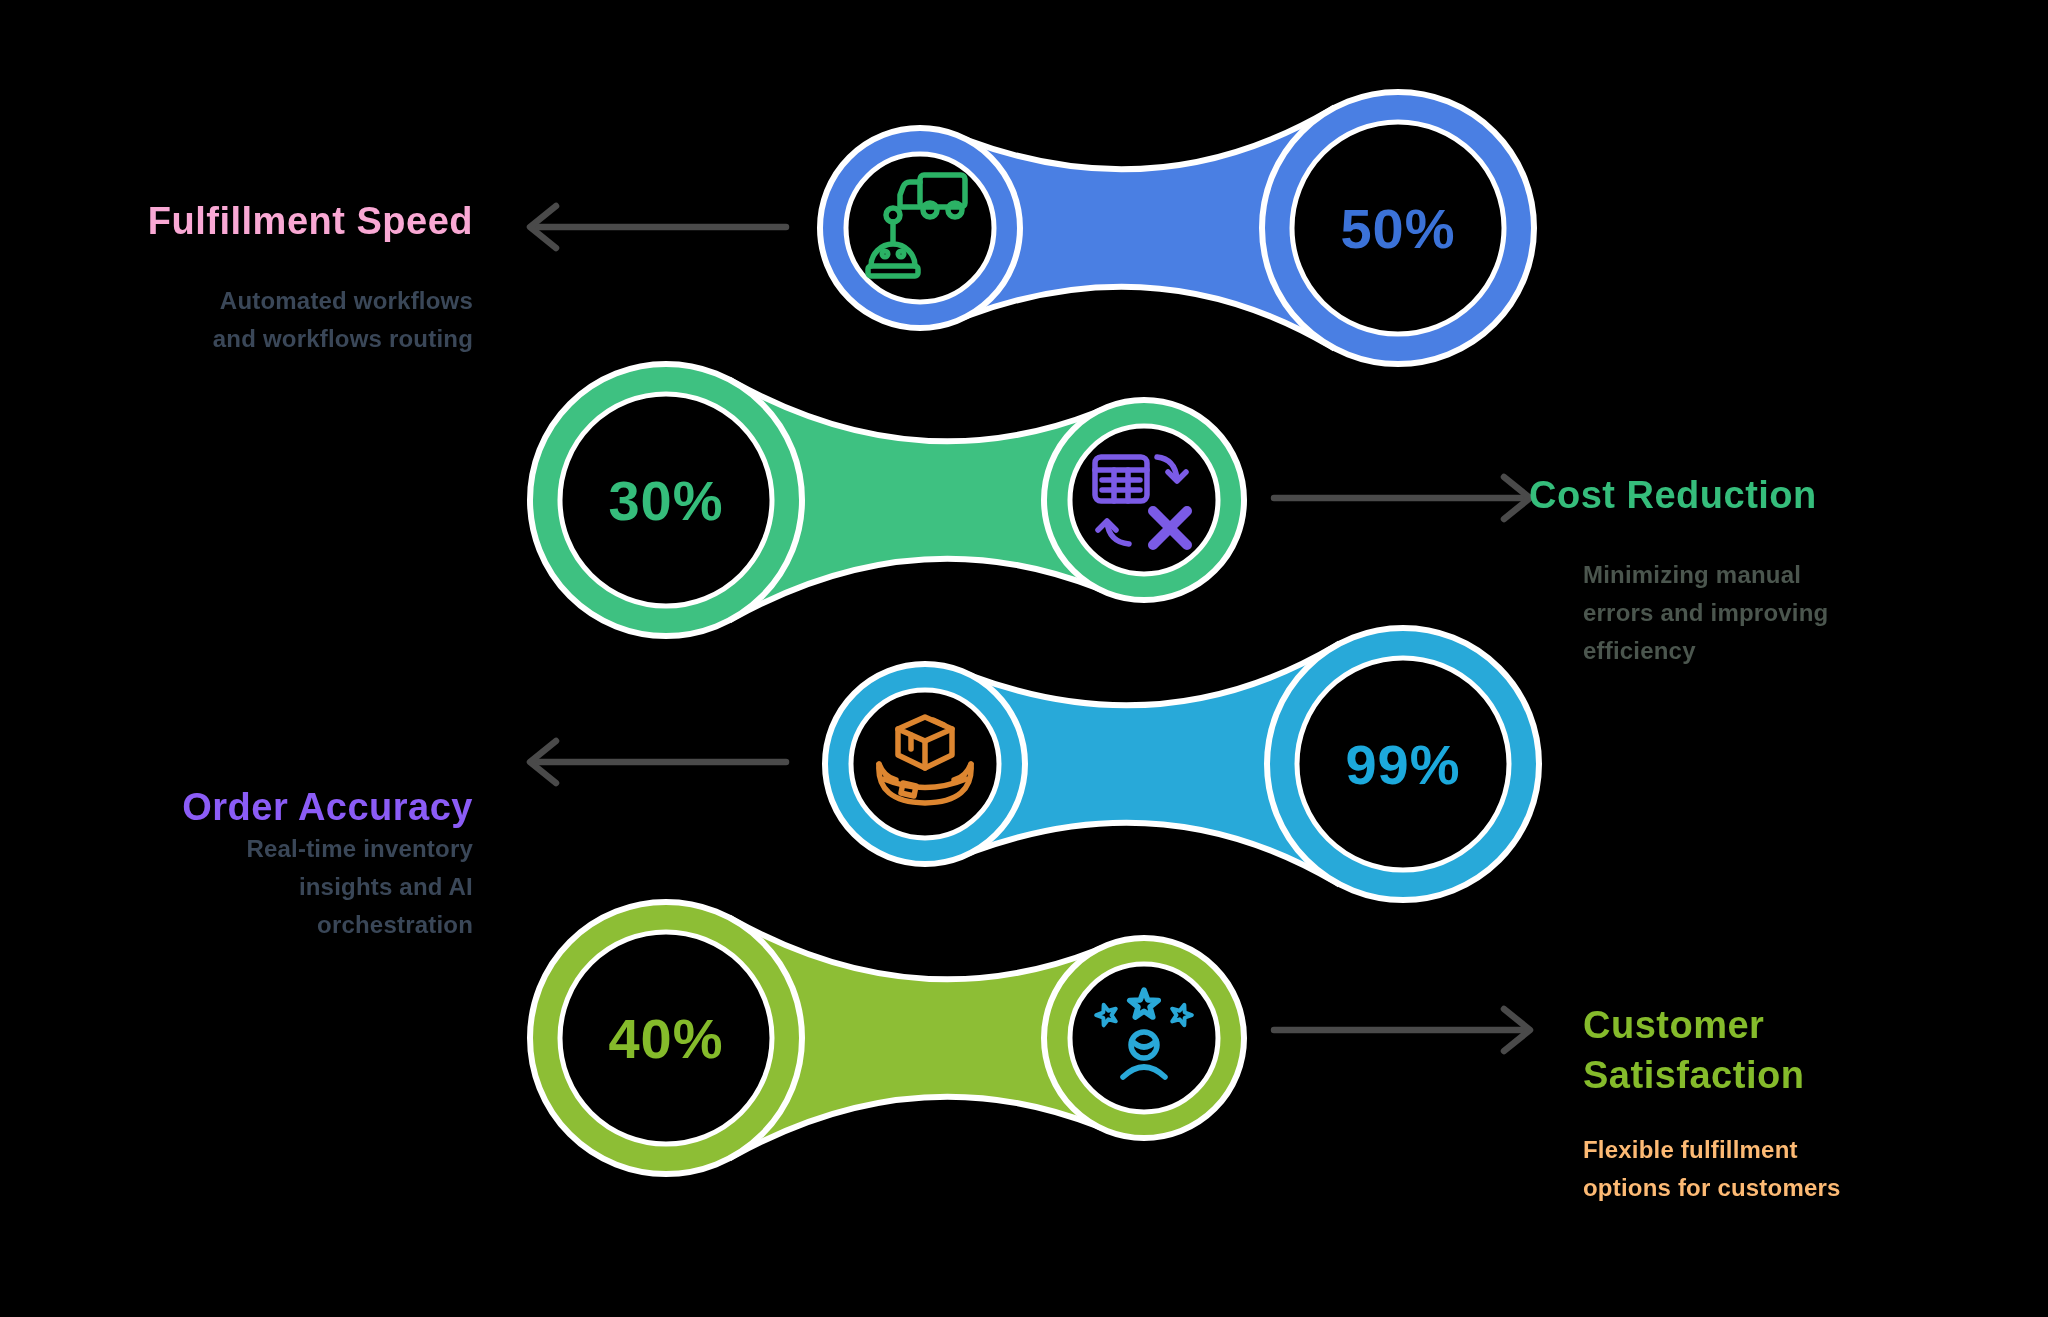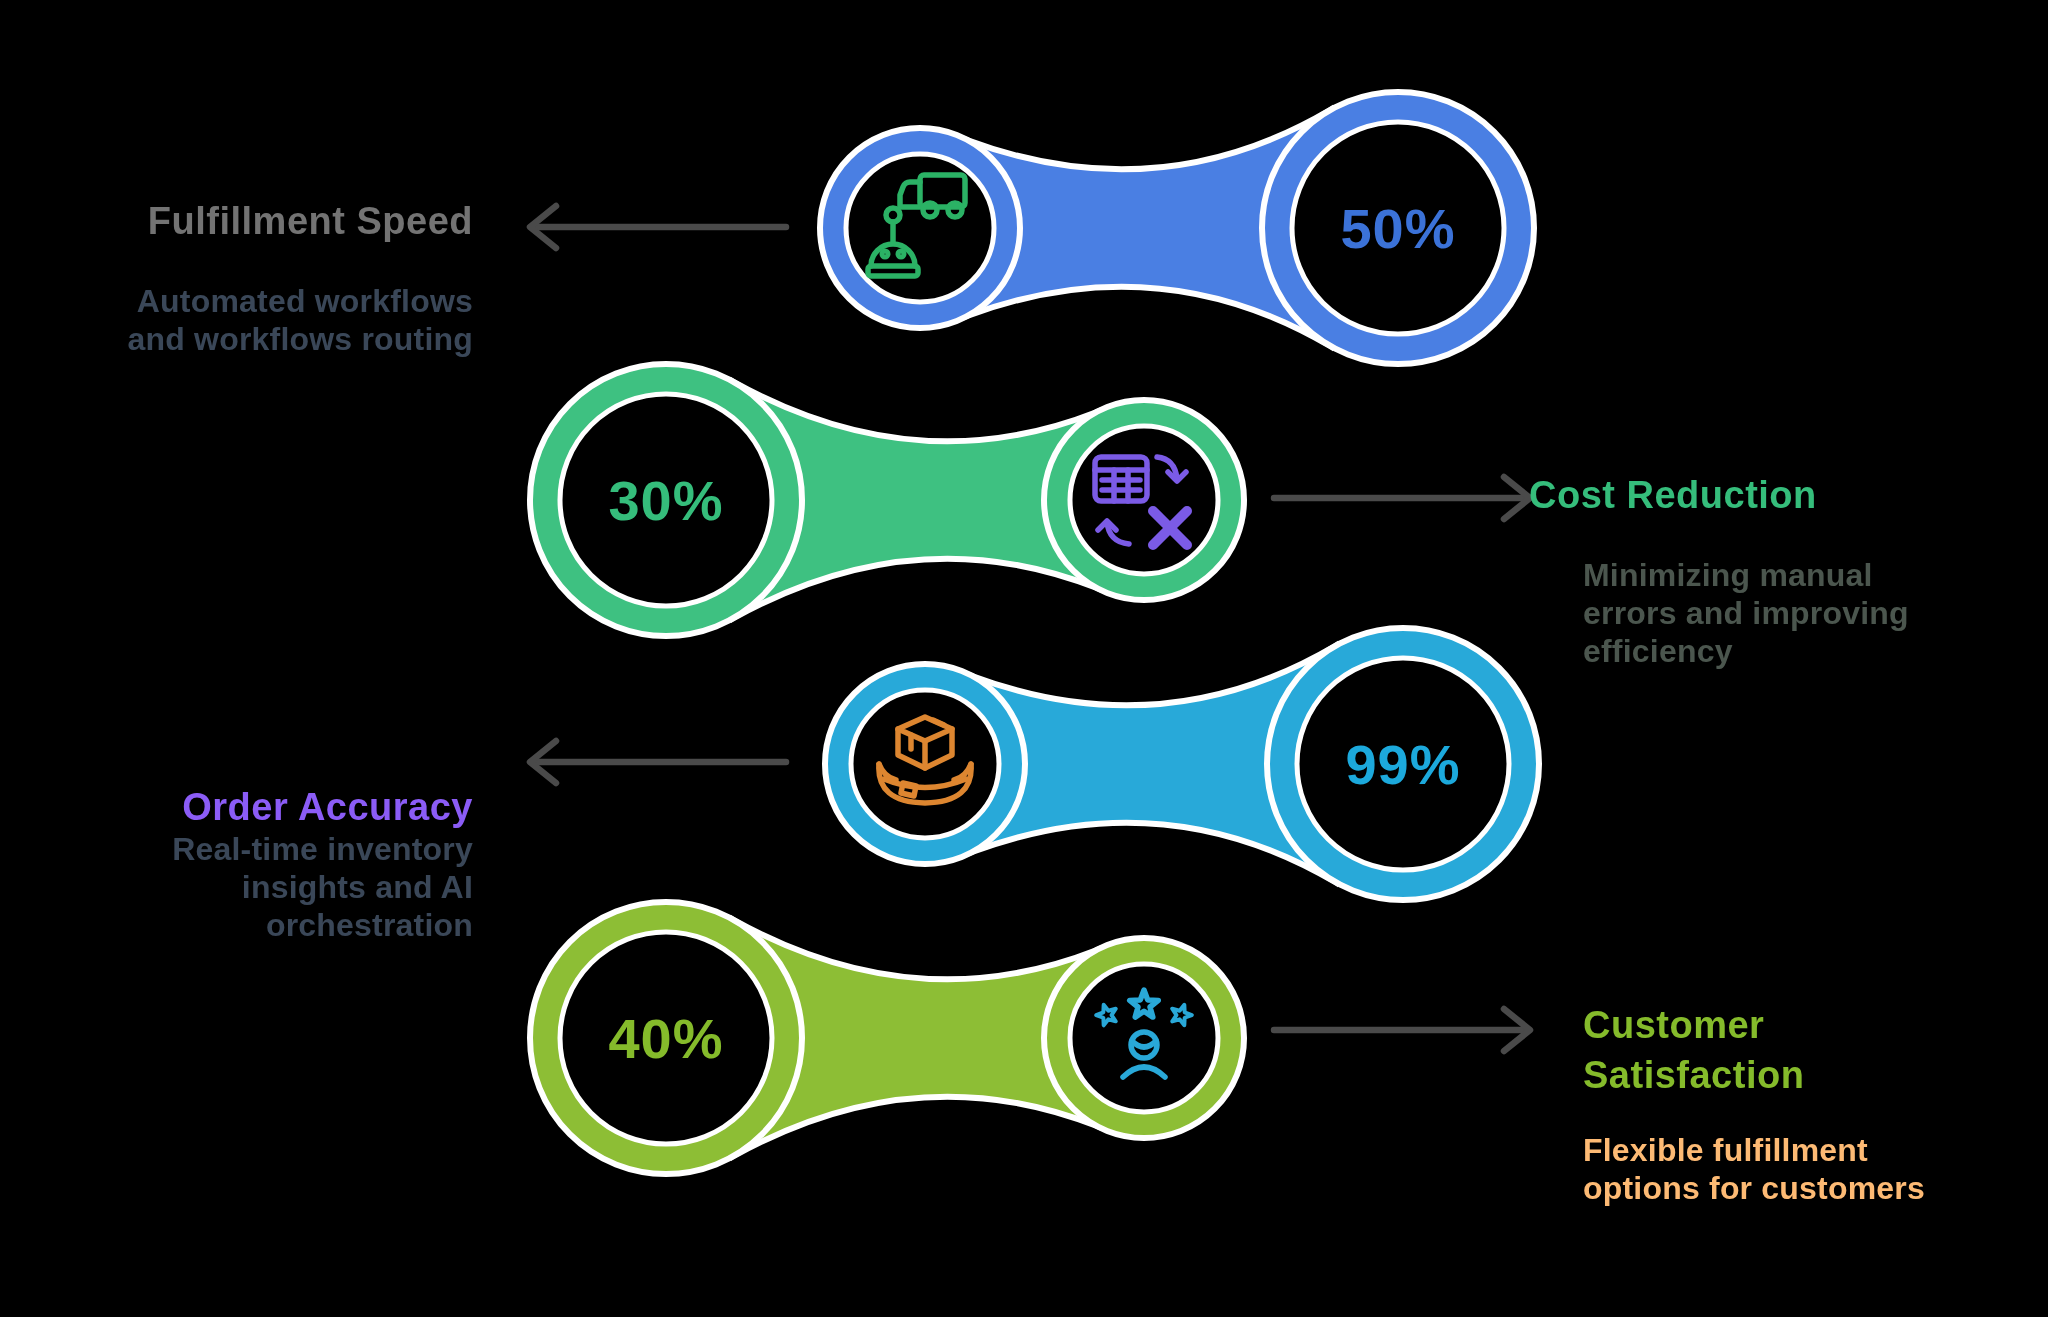--- a/index.html
+++ b/index.html
@@ -11,21 +11,21 @@
     overflow:hidden;
   }
   .abs { position:absolute; }
   svg { display:block; overflow:visible; }
 
   
   .label-block { width:400px; }
   .ta-r { text-align:right; }
   .ta-l { text-align:left; }
   .title { font-weight:700; font-size:38px; line-height:50px; letter-spacing:0.5px; }
-  .desc  { font-weight:700; font-size:32px; line-height:38px; letter-spacing:0.2px; }
+  .desc  { font-weight:700; font-size:24px; line-height:38px; letter-spacing:0.2px; }
   .value {
     width:212px; height:212px;
     display:flex; align-items:center; justify-content:center;
     font-weight:700; font-size:56px; letter-spacing:1px;
   }
 
   
   .ring-outline { stroke:#FFFFFF; stroke-width:6; }
   .hole { fill:#000000; stroke:#FFFFFF; stroke-width:5; }
 
@@ -64,21 +64,21 @@
 </svg>
 
 <div class="abs value" style="left: 1292px; top: 122px; color: rgb(59, 114, 216);">50%</div>
 
 <svg class="abs arrow" style="left: 516px; top: 199px; stroke: rgb(74, 74, 74);" width="280" height="56" viewBox="0 0 280 56">
   <path d="M270 28 H16"></path>
   <polyline points="40 7 14 28 40 49"></polyline>
 </svg>
 
 <div class="abs label-block ta-r" style="left:73px; top:196px;">
-  <div class="title" style="color: #737373;">Fulfillment Speed</div>
+  <div class="title" style="color: #f9a8d4;">Fulfillment Speed</div>
 </div>
 <div class="abs label-block ta-r desc" style="left: 73px; top: 282px; color: rgb(58, 71, 88);">
   <div>Automated workflows</div>
   <div>and workflows routing</div>
 </div>
 
 <svg class="abs" style="left:516px; top:350px;" width="740" height="300" viewBox="0 0 740 300">
   <g style="fill: rgb(62, 193, 129);">
     <path class="ring-outline" d="M218 32 Q400 133 581 62 L581 238 Q400 167 218 268 Z"></path>
     <circle class="ring-outline" cx="150" cy="150" r="136"></circle>

